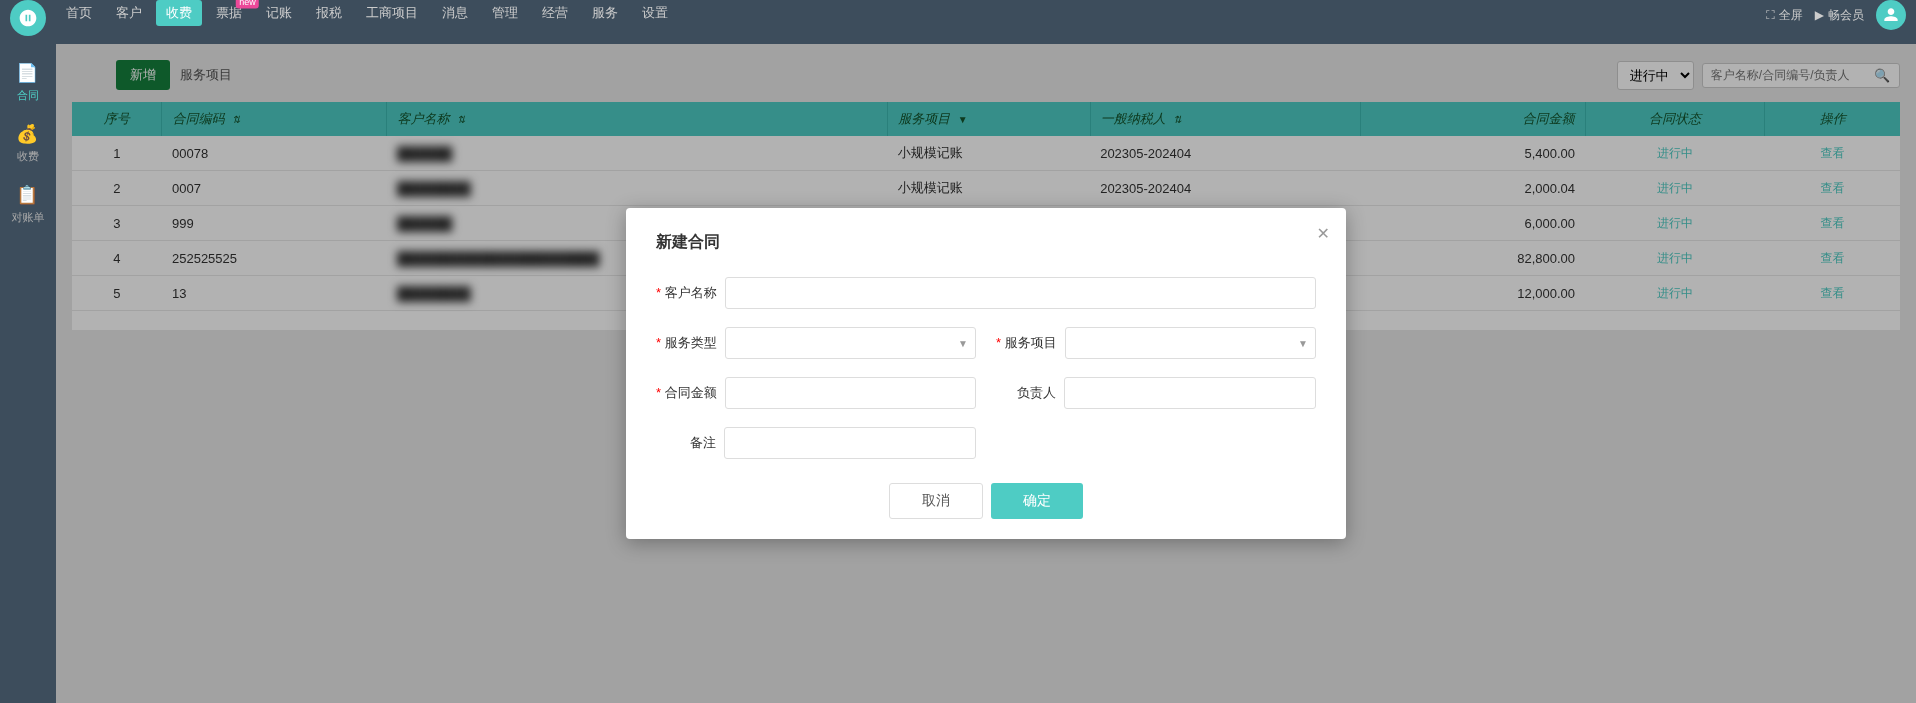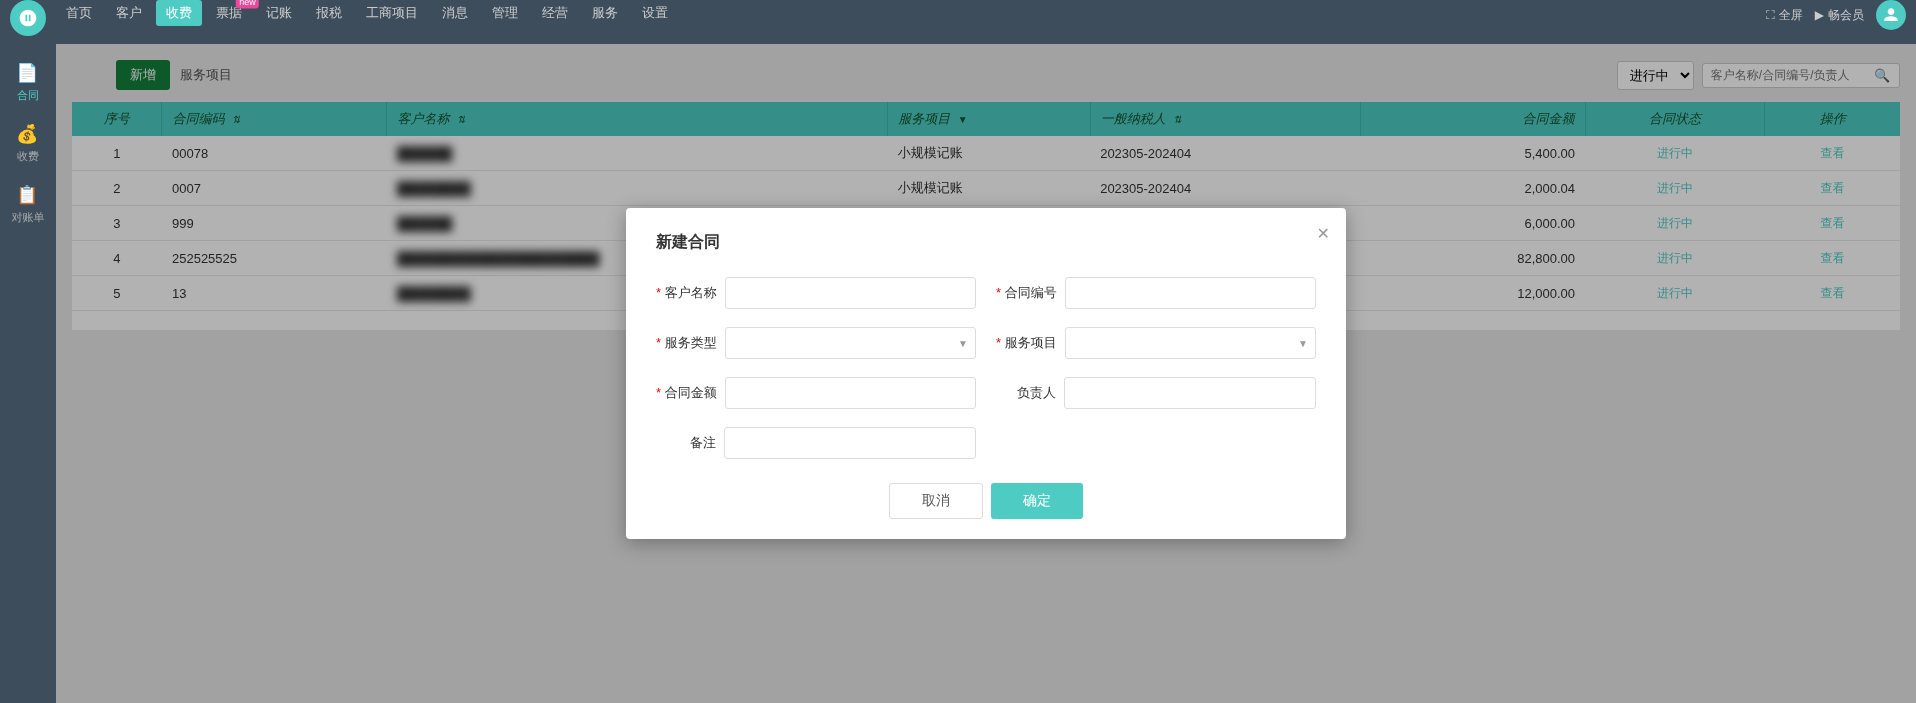--- a/index.html
+++ b/index.html
@@ -468,24 +468,20 @@
     <div class="overlay">
       <div class="modal">
         <div class="modal-title">新建合同</div>
         <div class="modal-close">✕</div>
 
         <div class="form-row">
           <div class="form-group">
             <label class="required">客户名称</label>
             <input type="text" style="">
           </div>
-          <div class="form-group">
-            <label class="required">合同编号</label>
-            <input type="text" style="">
-          </div>
         </div>
 
         <div class="form-row">
           <div class="form-group">
             <label class="required">服务类型</label>
             <div class="select-wrapper">
               <select></select>
               <span class="chevron">▼</span>
             </div>
           </div>

